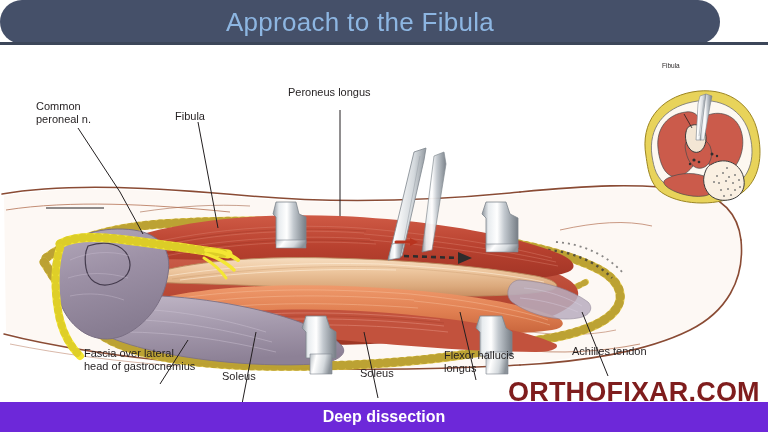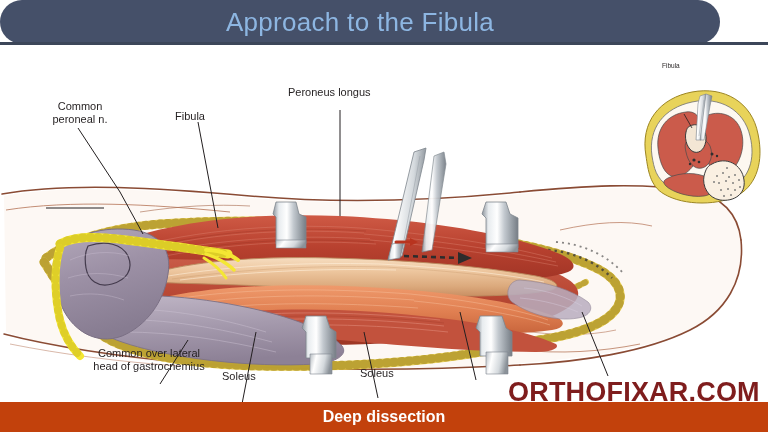--- a/index.html
+++ b/index.html
@@ -22,41 +22,41 @@
     font-family:"Liberation Sans", sans-serif;
   }
   .header-rule {
     position:absolute; left:0; top:42px; width:768px; height:3px;
     background:#3c4659;
   }
 
   
   .footer {
     position:absolute; left:0; bottom:0; width:768px; height:30px;
-    background:#c2410c; display:flex; align-items:center; justify-content:center;
+    background:#6d28d9; display:flex; align-items:center; justify-content:center;
   }
   .footer-title { color:#ffffff; font-size:16px; font-weight:bold; }
 
   
   .watermark {
     position:absolute; left:508px; top:377px;
     color:#7f1d1d; font-size:27px; font-weight:bold; letter-spacing:.2px;
     text-shadow:0 0 1px rgba(255,255,255,.9);
   }
 
   
   .stage { position:absolute; left:0; top:44px; width:768px; height:358px; }
   .stage svg { display:block; width:768px; height:358px; }
 
   
   .lbl {
     position:absolute; color:#231f20; font-size:11px; line-height:12.5px;
     font-family:"Liberation Sans", sans-serif; white-space:pre-line;
   }
-  .lbl.c { text-align:center; }
+  .lbl.c { text-align:left; }
   .lbl.l { text-align:left; }
 
   .inset-lbl {
     position:absolute; color:#231f20; font-size:6.5px; line-height:8px;
     font-family:"Liberation Sans", sans-serif;
   }
 </style>
 </head>
 <body>
 
@@ -371,28 +371,31 @@
   </div>
 
   <div class="lbl c" style="left:36px;  top:100px; width:88px;">Common
 peroneal n.</div>
 
   <div class="lbl l" style="left:175px; top:110px; width:60px;">Fibula</div>
 
   <div class="lbl l" style="left:288px; top:86px;  width:110px;">Peroneus longus</div>
 
 
-  <div class="lbl c" style="left:84px;  top:347px; width:130px;">Common over lateral
+  <div class="lbl c" style="left:84px;  top:347px; width:130px;">Fascia over lateral
 head of gastrocnemius</div>
 
   <div class="lbl l" style="left:222px; top:370px; width:60px;">Soleus</div>
 
   <div class="lbl l" style="left:360px; top:367px; width:60px;">Soleus</div>
 
-
+  <div class="lbl c" style="left:444px; top:349px; width:94px;">Flexor hallucis
+longus</div>
+
+  <div class="lbl l" style="left:572px; top:345px; width:110px;">Achilles tendon</div>
 
   <div class="inset-lbl" style="left:662px; top:62px;">Fibula</div>
 
   <div class="watermark">ORTHOFIXAR.COM</div>
 
   <div class="footer">
     <div class="footer-title">Deep dissection</div>
   </div>
 
 </div>

